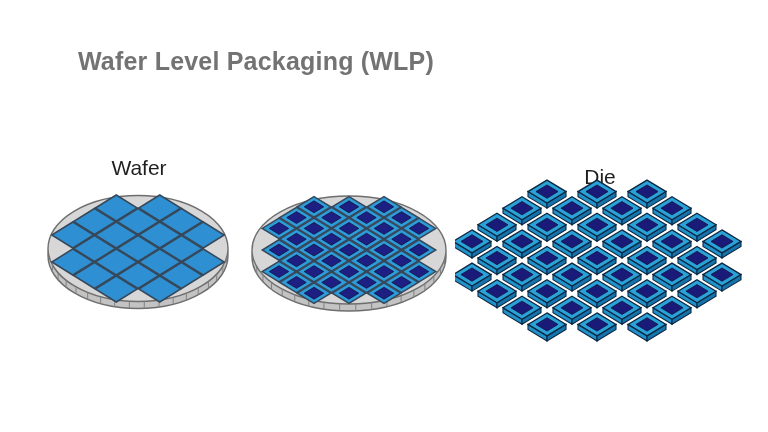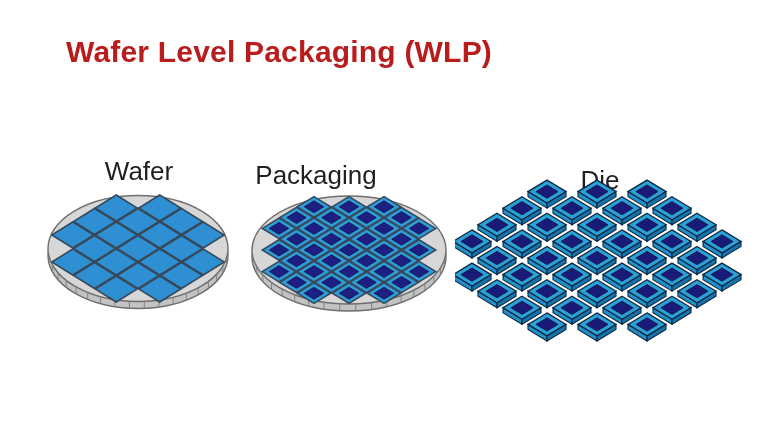--- a/index.html
+++ b/index.html
@@ -3,44 +3,43 @@
 <meta charset="utf-8">
 <style>
   html, body { margin: 0; padding: 0; }
   body { width: 768px; height: 432px; overflow: hidden; background: #ffffff; }
   .slide {
     position: relative; width: 768px; height: 432px;
     background: #ffffff;
     font-family: "Liberation Sans", sans-serif;
   }
   .title {
-    position: absolute; left: 62px; top: 31px; margin: 4px;
-    font-size: 30px; font-weight: bold; color: #b91c1c;
+    position: absolute; left: 62px; top: 31px; margin: 16px;
+    font-size: 25px; font-weight: bold; color: #737373;
     letter-spacing: 0.2px; white-space: nowrap;
   }
   .panel-label {
     position: absolute; transform: translateX(-50%);
-    font-size: 26px; font-weight: 400; color: #1f1f1f; white-space: nowrap;
+    font-size: 21px; font-weight: 400; color: #1f1f1f; white-space: nowrap;
   }
   #lbl-wafer     { left: 139px; top: 156px; }
   #lbl-packaging { left: 316px; top: 160px; }
   #lbl-die       { left: 600px; top: 165px; }
   svg.diagram { position: absolute; display: block; }
   #svg-wafer     { left: 36px;  top: 186px; width: 204px; height: 132px; }
   #svg-packaging { left: 244px; top: 186px; width: 212px; height: 132px; }
   #svg-die       { left: 455px; top: 170px; width: 290px; height: 175px; }
 </style>
 </head>
 <body>
 
 <div class="slide">
   <h1 class="title">Wafer Level Packaging (WLP)</h1>
 
   <div class="panel-label" id="lbl-wafer">Wafer</div>
-  <div class="panel-label" id="lbl-packaging">Packaging</div>
   <div class="panel-label" id="lbl-die">Die</div>
 
   <svg class="diagram" id="svg-wafer" viewBox="0 0 204 132">
       <g>
         <ellipse cx="102" cy="69.5" rx="90" ry="53" fill="#c3c3c3" stroke="#6e6e6e" stroke-width="1.4"></ellipse>
         <ellipse cx="102" cy="62.5" rx="90" ry="53" fill="#d7d7d7" stroke="#6e6e6e" stroke-width="1.4"></ellipse>
         <line x1="190.63269777109872" y1="71.70335341634731" x2="190.63269777109872" y2="78.70335341634731" stroke="#818181" stroke-width="1"></line>
         <line x1="186.83773419829606" y1="80.19176353938985" x2="186.83773419829606" y2="87.19176353938985" stroke="#818181" stroke-width="1"></line>
         <line x1="180.71577364254563" y1="88.19490987305586" x2="180.71577364254563" y2="95.19490987305586" stroke="#818181" stroke-width="1"></line>
         <line x1="172.43473411671727" y1="95.49327574179384" x2="172.43473411671727" y2="102.49327574179384" stroke="#818181" stroke-width="1"></line>

